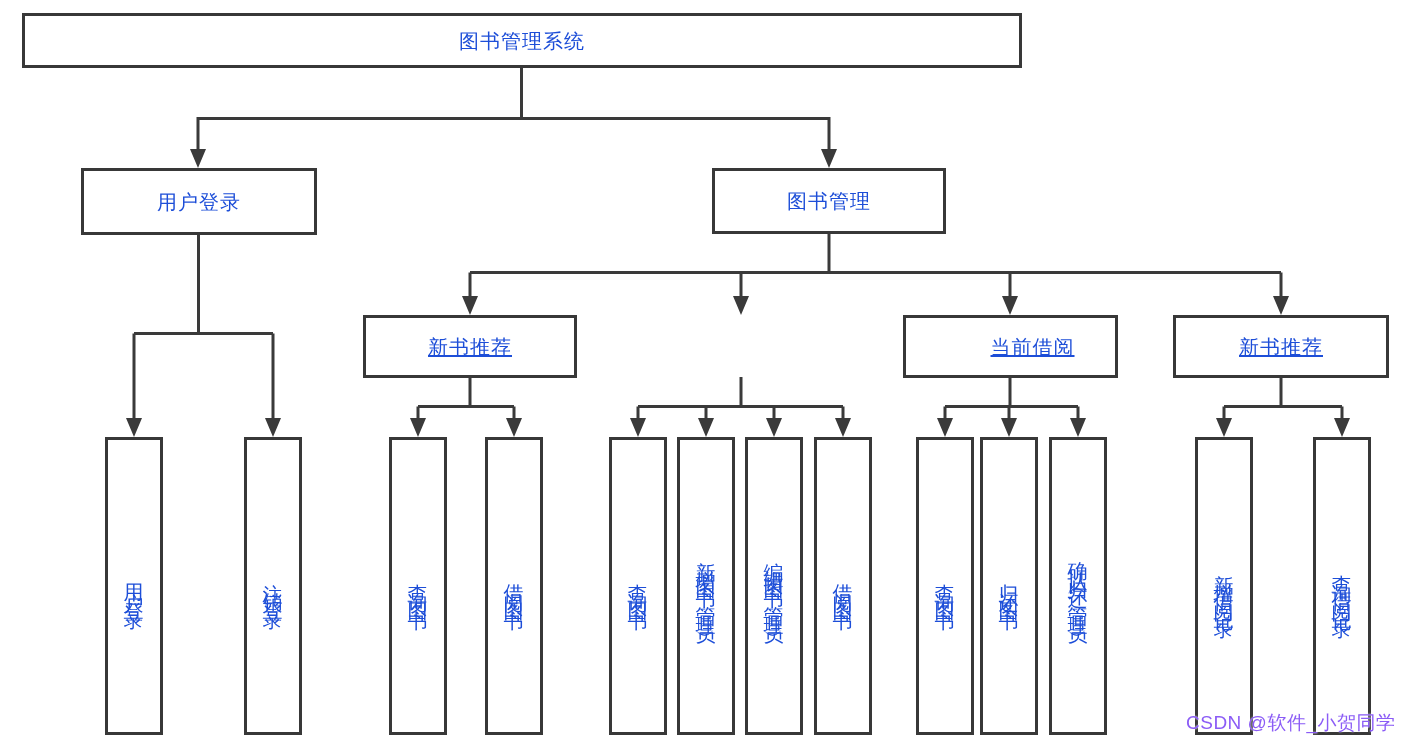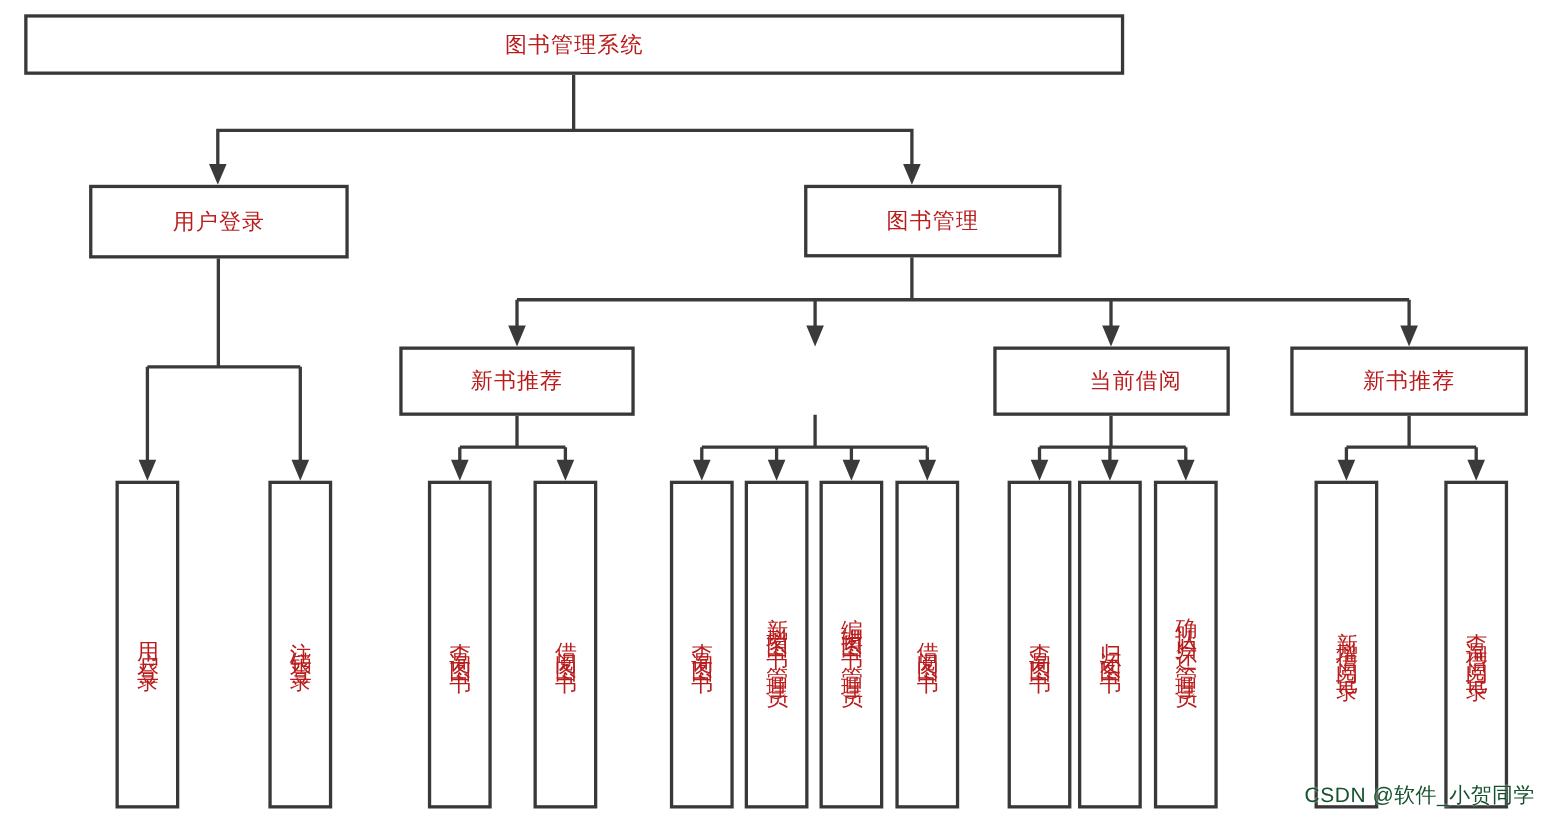--- a/index.html
+++ b/index.html
@@ -15,21 +15,21 @@
     position: absolute;
     left: 0; top: 0;
     width: 1405px; height: 747px;
     pointer-events: none;
   }
   .box {
     position: absolute;
     box-sizing: border-box;
     border: 3px solid #383838;
     background: #ffffff;
-    color: #b91c1c;
+    color: #1d4ed8;
     display: flex;
     align-items: center;
     justify-content: center;
     font-size: 20px;
     line-height: 1;
     white-space: nowrap;
   }
   .box.h { letter-spacing: 1px; }
   .box.root { left: 22px; top: 13px; width: 1000px; height: 55px; font-size: 20px; }
   .box.v {
@@ -37,23 +37,23 @@
     width: 58px;
     height: 298px;
     writing-mode: vertical-rl;
     text-orientation: mixed;
     letter-spacing: 9px;
     white-space: normal;
     font-size: 20px;
   }
   
   .b-l2-0 { left: 81px;  top: 168px; width: 236px; height: 67px; }
-  .b-l2-1 { left: 712px; top: 168px; width: 234px; height: 66px; margin-left: 19px; }
+  .b-l2-1 { left: 712px; top: 168px; width: 234px; height: 66px; }
   
-  .b-l3 { top: 315px; height: 63px; }
+  .b-l3 { top: 315px; height: 63px; text-decoration: underline; }
   .b-l3-0 { left: 363px;  width: 214px; }
   .b-l3-1 { left: 634px;  width: 215px; }
   .b-l3-2 { left: 903px;  width: 215px; padding-left: 44px; }
   .b-l3-3 { left: 1173px; width: 216px; }
   
   .lf-0  { left: 105px; }
   .lf-1  { left: 244px; }
   .lf-2  { left: 389px; }
   .lf-3  { left: 485px; }
   .lf-4  { left: 609px; }
@@ -63,21 +63,21 @@
   .lf-8  { left: 916px; }
   .lf-9  { left: 980px; }
   .lf-10 { left: 1049px; }
   .lf-11 { left: 1195px; }
   .lf-12 { left: 1313px; }
   .watermark {
     position: absolute;
     left: 1186px;
     top: 710px;
     font-size: 19px;
-    color: #14532d;
+    color: #8b5cf6;
     letter-spacing: 0.5px;
     z-index: 5;
     text-shadow: 0 0 2px #ffffff;
     white-space: nowrap;
   }
 </style>
 </head>
 <body>
 
 <div class="canvas">

